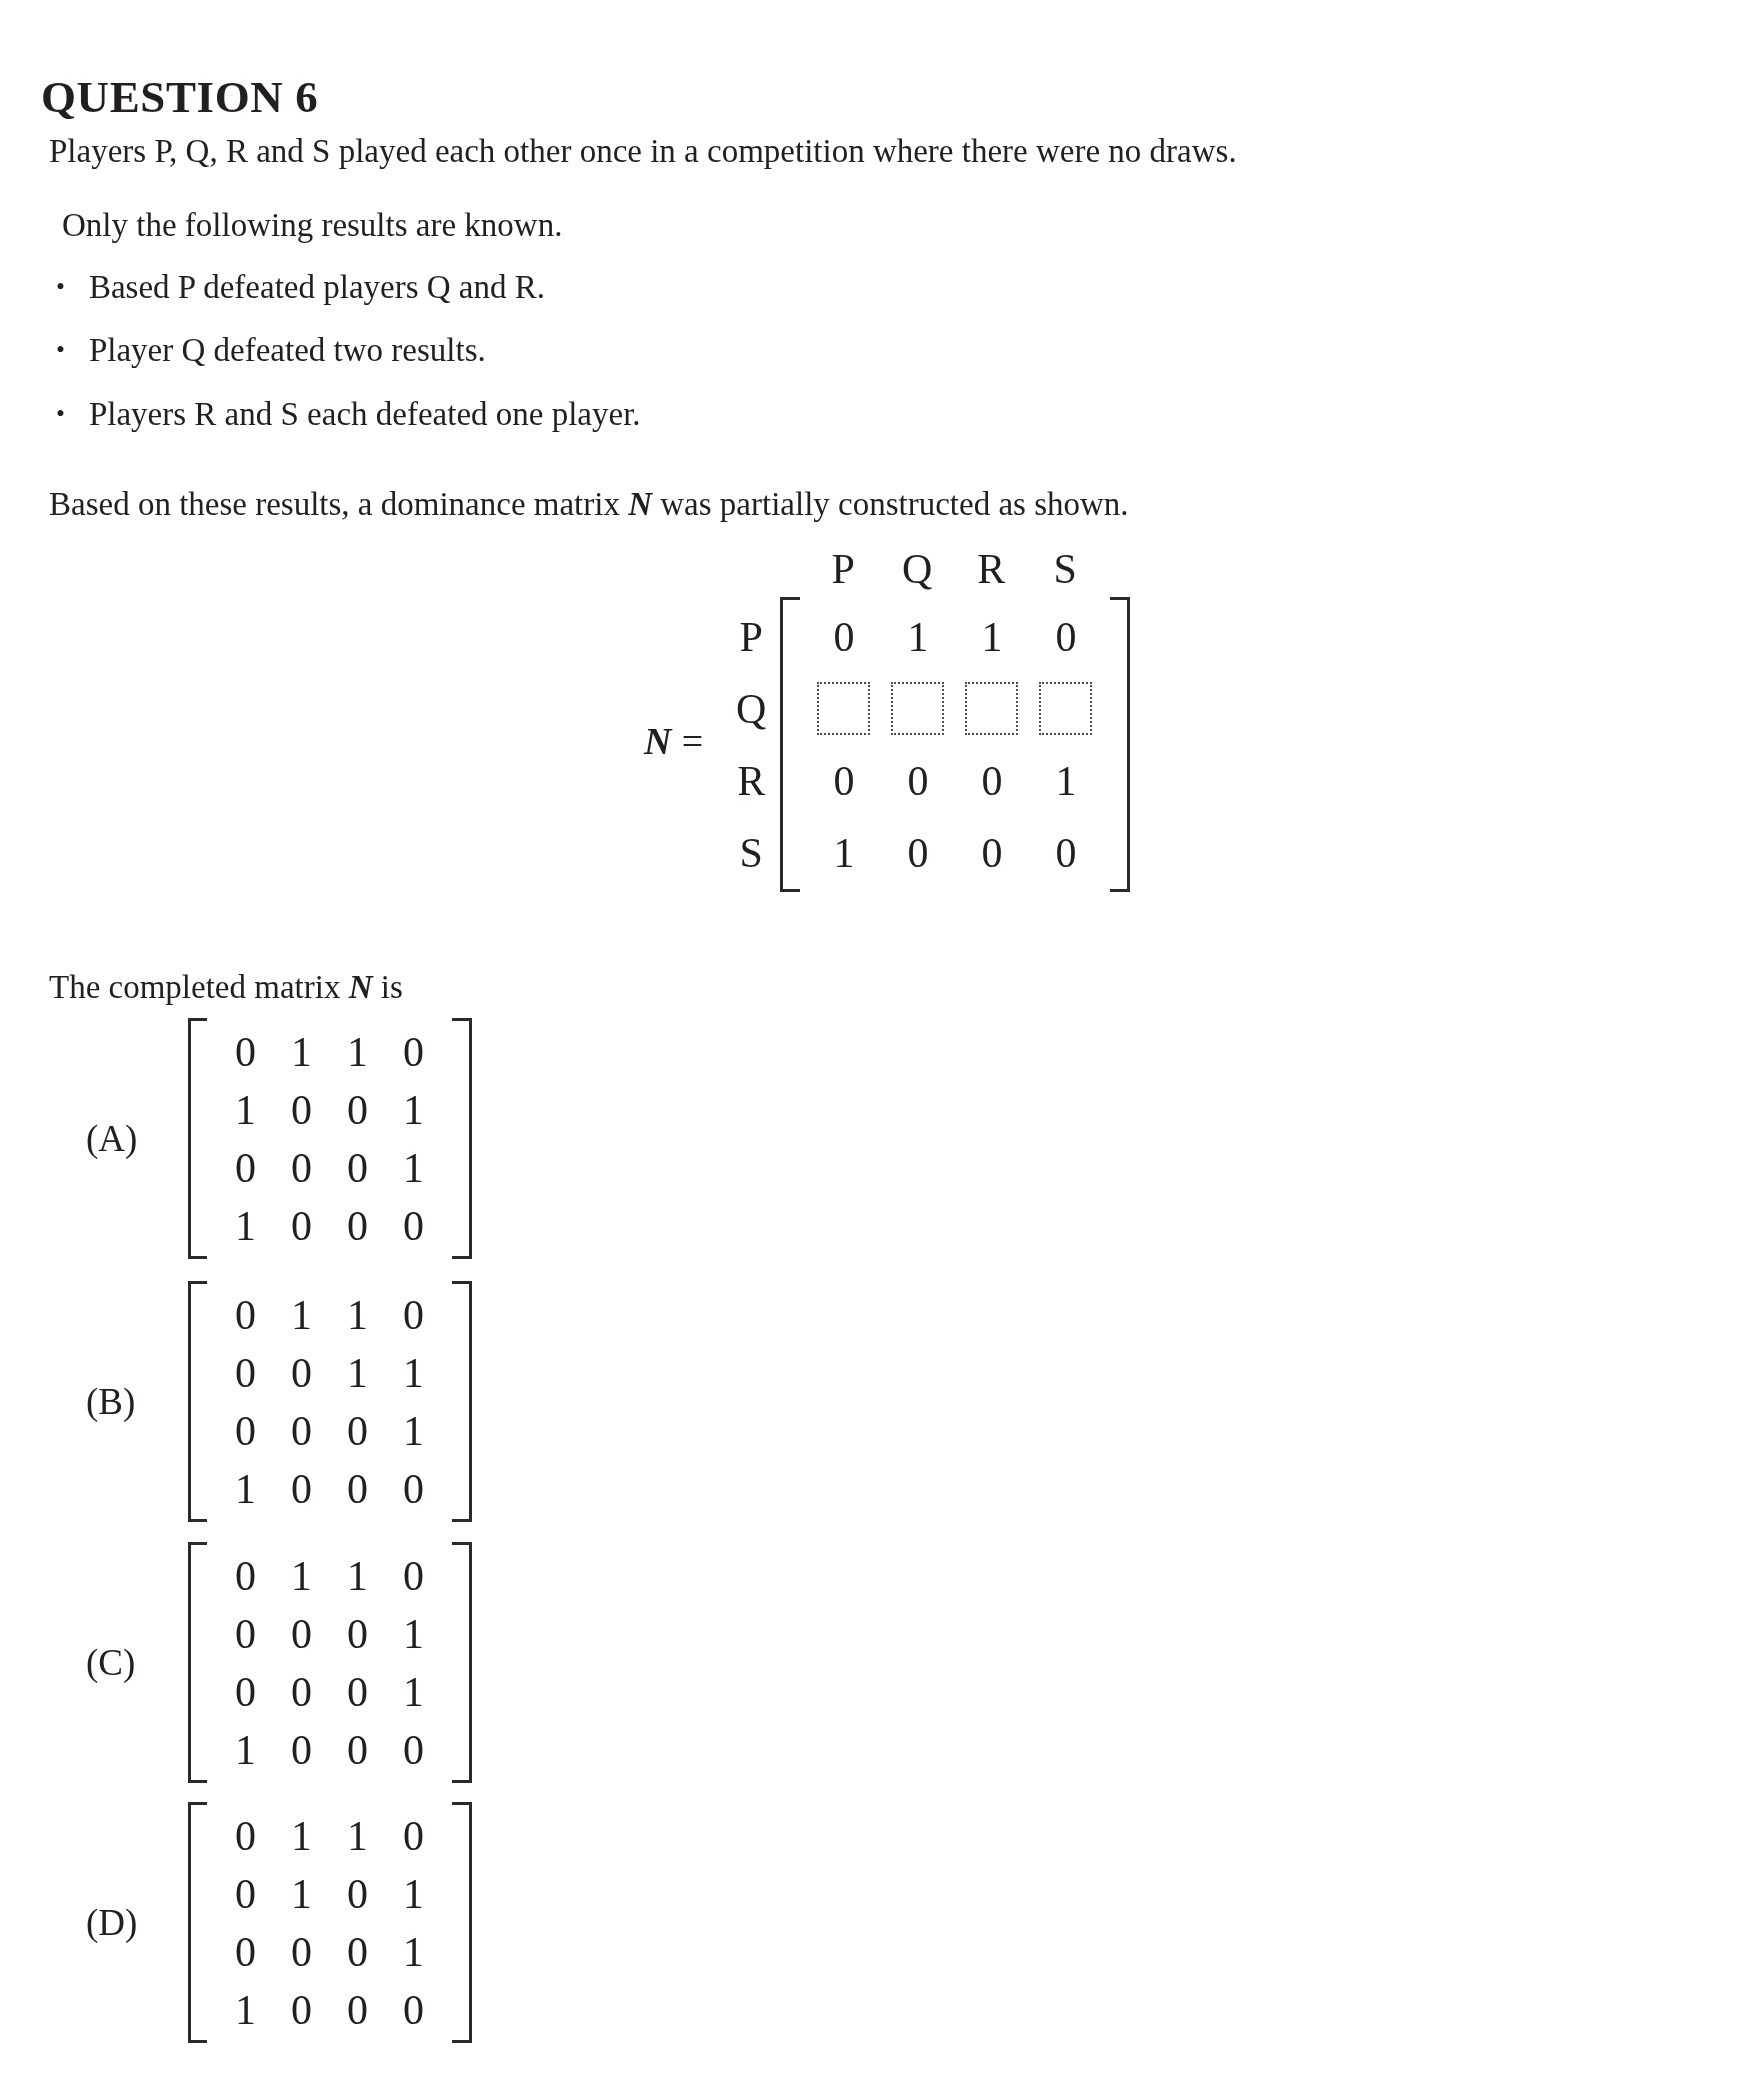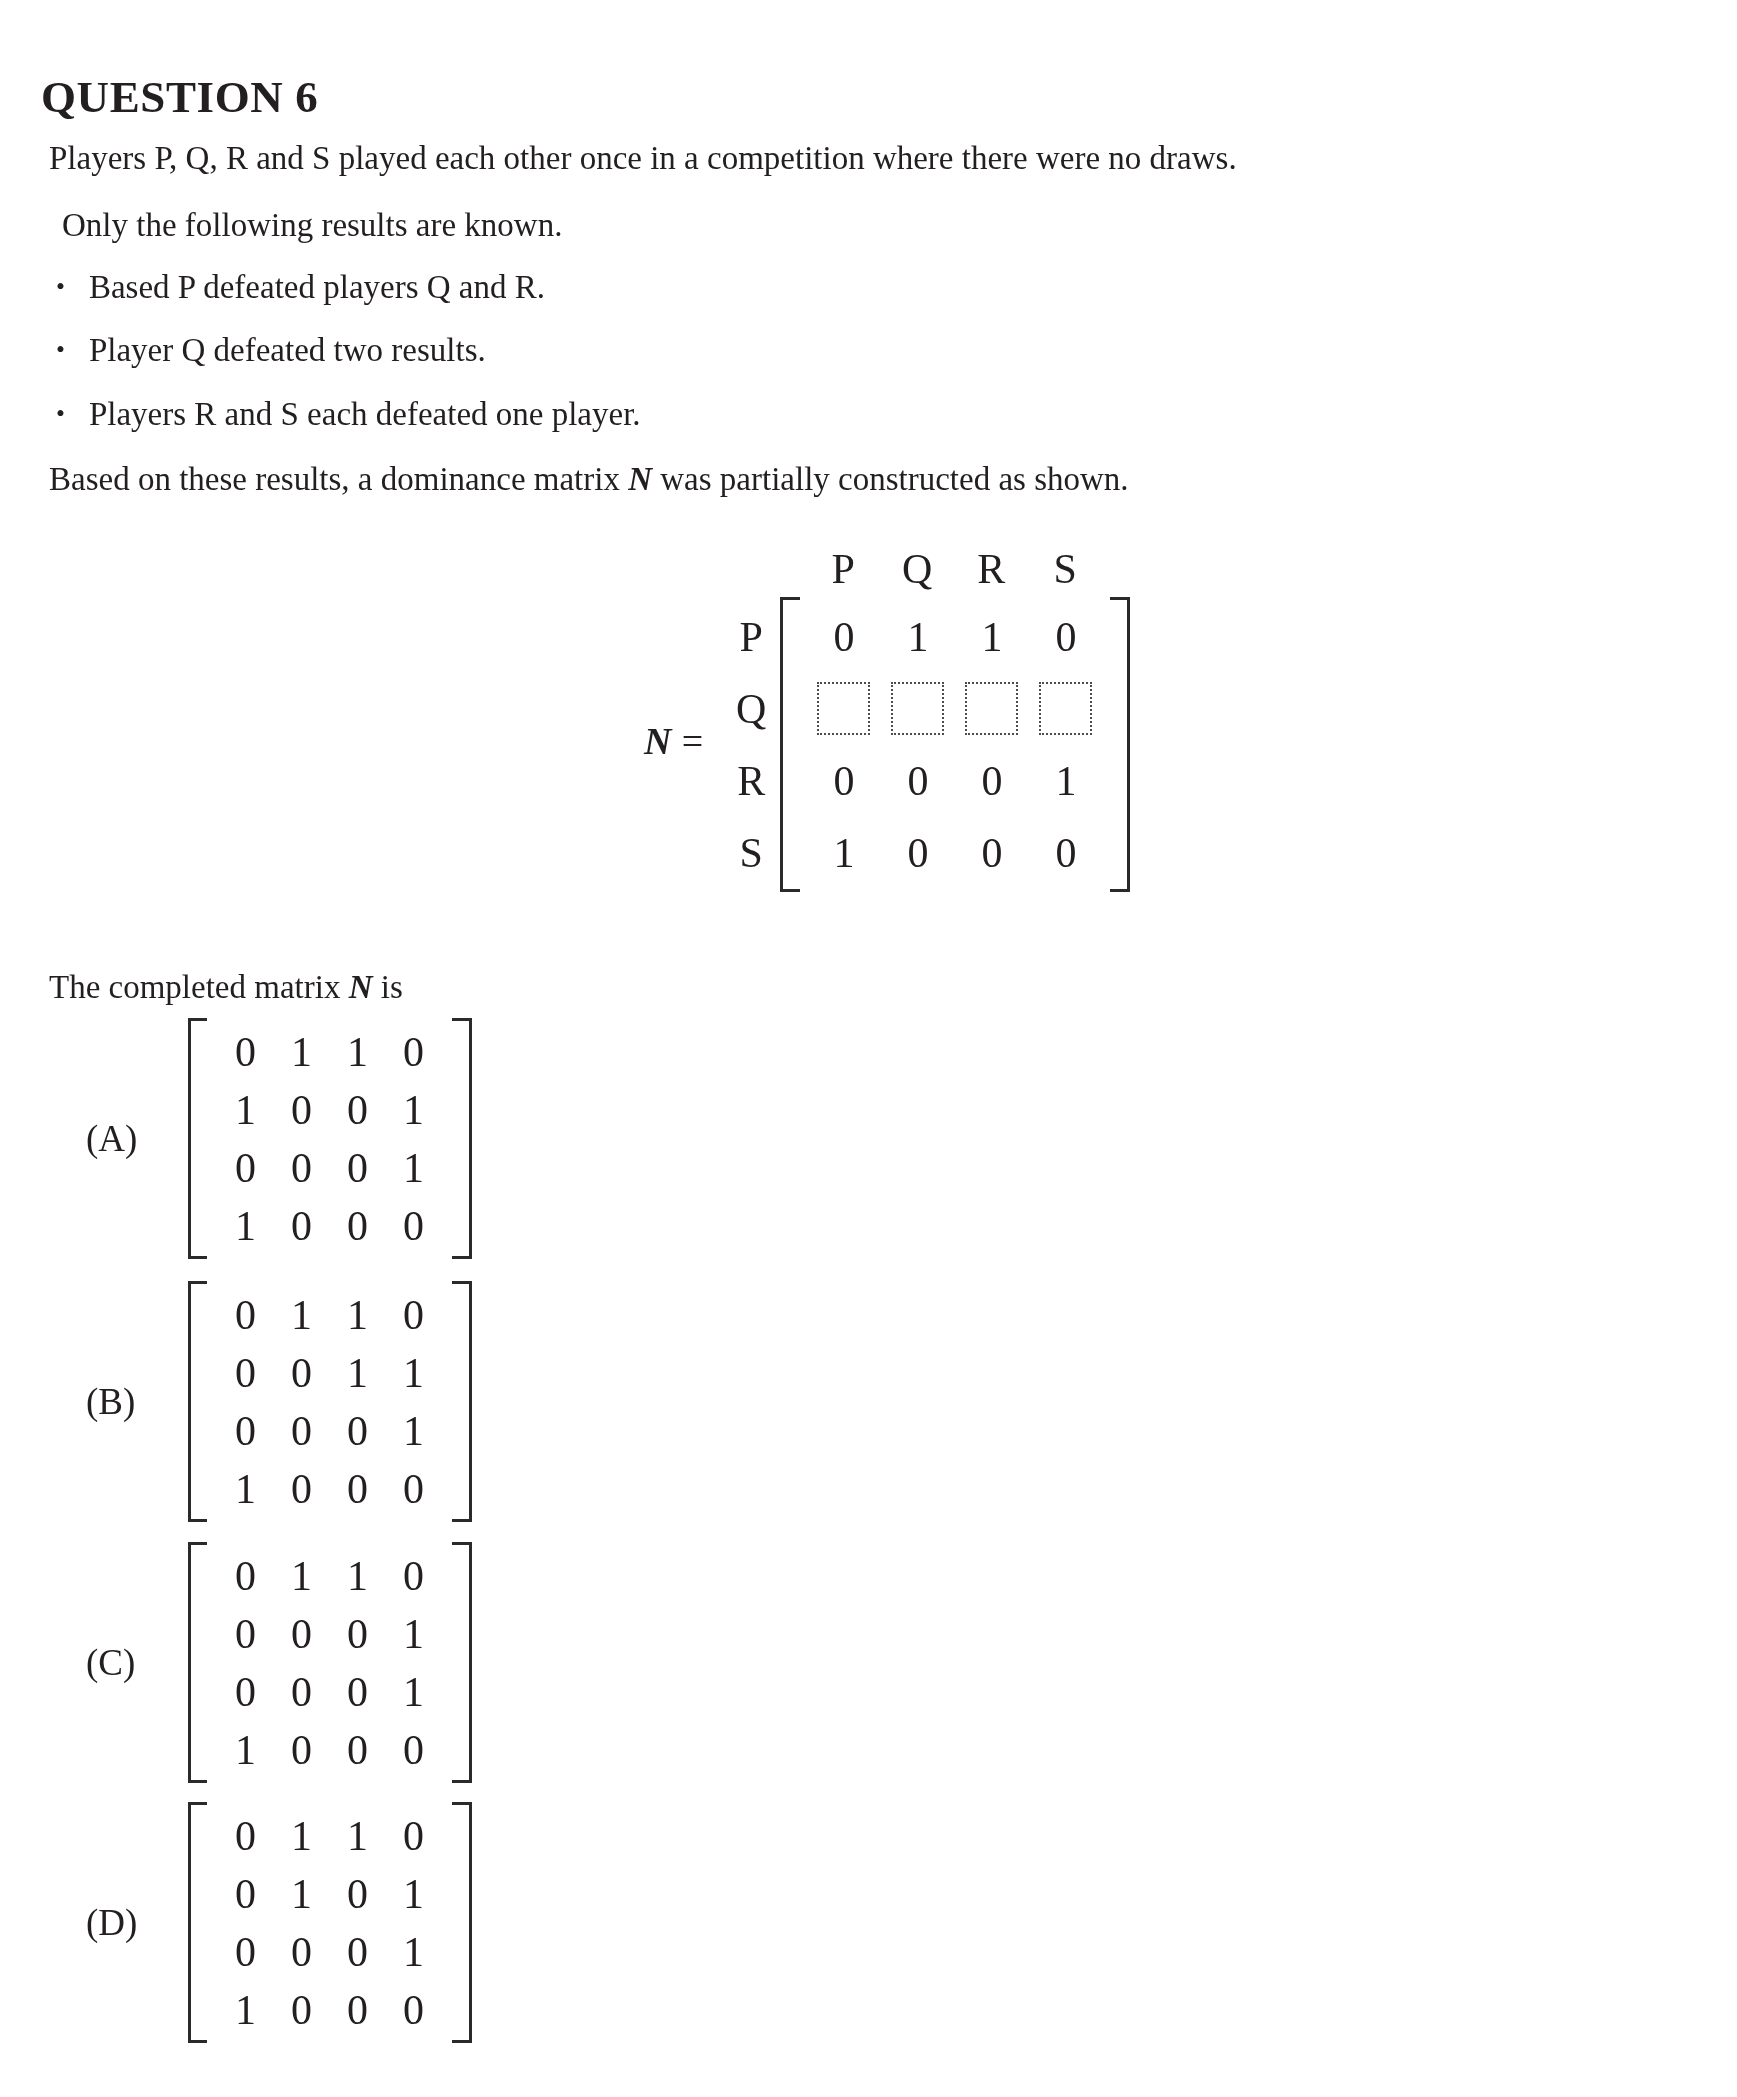--- a/index.html
+++ b/index.html
@@ -7,28 +7,28 @@
     width:1737px;height:2097px;
     background:#ffffff;
     color:#231f20;
     font-family:"Liberation Serif","DejaVu Serif",serif;
     position:relative;
     overflow:hidden;
   }
   .abs{position:absolute;white-space:nowrap;}
   .heading{left:41px;top:71px;font-size:45px;font-weight:bold;letter-spacing:0.6px;}
   .bodytext{font-size:33px;}
-  .line1{left:49px;top:140px;}
+  .line1{left:49px;top:133px;}
   .line2{left:62px;top:207px;}
   .bullet{left:56px;display:flex;align-items:baseline;}
   .b1{top:269px;}
   .b2{top:332px;}
   .b3{top:396px;}
   .bdot{font-size:25.5px;margin-right:24px;position:relative;top:-3.5px;}
-  .note{left:49px;top:461px;}
+  .note{left:49px;top:486px;}
   .vn{font-style:italic;font-weight:bold;}
   .completed{left:49px;top:953px;margin-top:16px;}
 
   
   .nwrap{left:644px;top:541px;display:flex;align-items:flex-start;}
   .nlhs{font-size:38px;margin-top:181px;line-height:38px;}
   .nlhs .eq{font-weight:normal;font-style:normal;margin-left:10.4px;}
   .ncol{display:flex;flex-direction:column;margin-left:27px;}
   .nheads{display:grid;grid-template-columns:repeat(4,74px);height:56px;margin-left:76px;}
   .nhead{font-size:42px;line-height:56px;text-align:center;}

